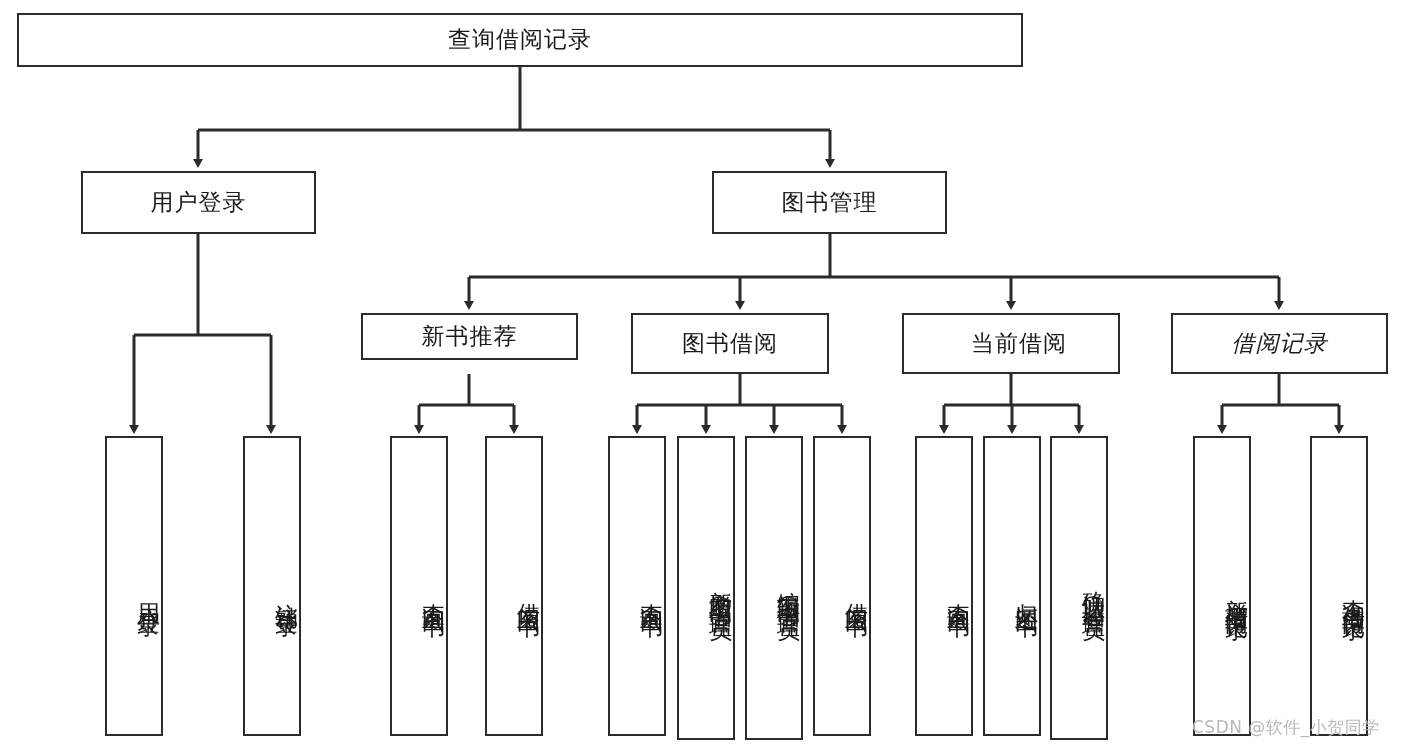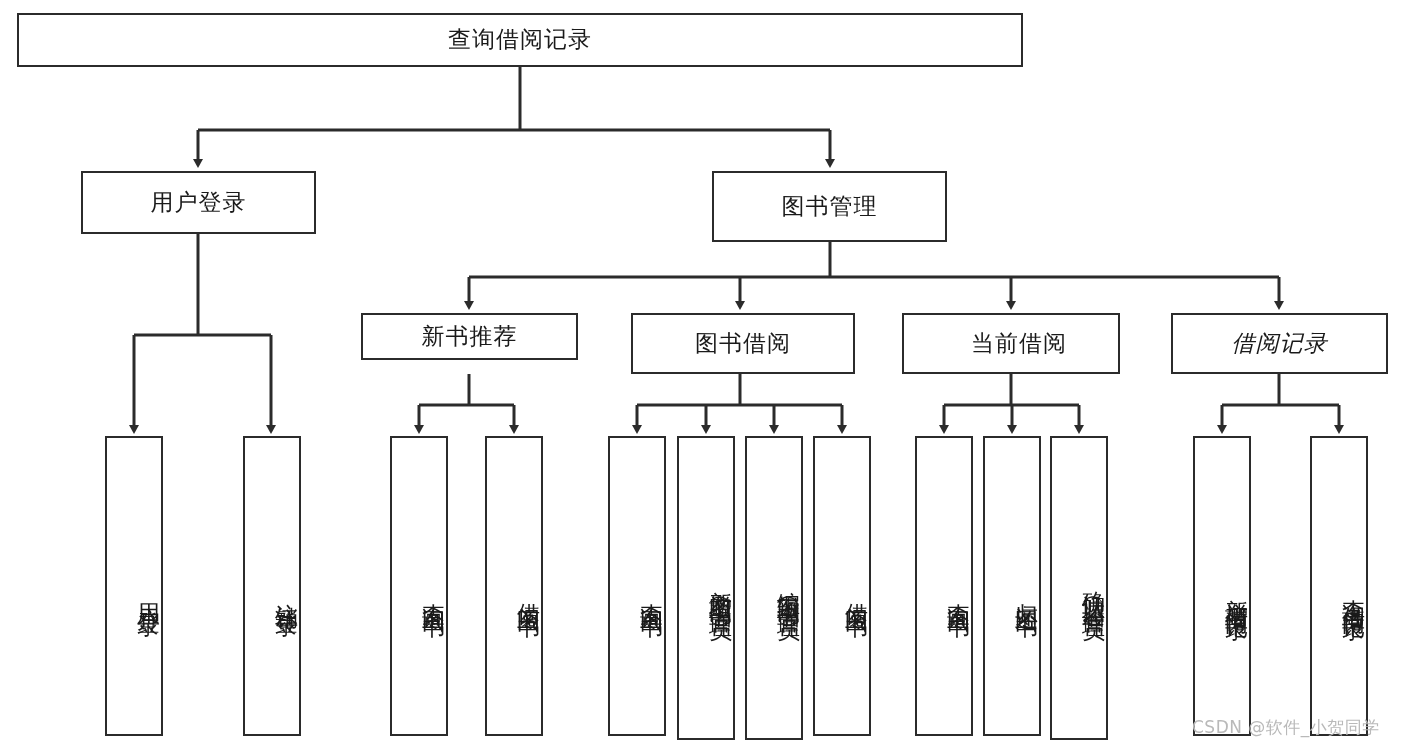--- a/index.html
+++ b/index.html
@@ -118,28 +118,28 @@
     </g>
   </svg>
 
   <div class="node horiz" style="left:17px; top:13px; width:1006px; height:54px;">
     <span>查询借阅记录</span>
   </div>
 
   <div class="node horiz" style="left:81px; top:171px; width:235px; height:63px;">
     <span>用户登录</span>
   </div>
-  <div class="node horiz" style="left:712px; top:171px; width:235px; height:71px;">
+  <div class="node horiz" style="left:712px; top:171px; width:235px; height:63px;">
     <span>图书管理</span>
   </div>
 
   <div class="node horiz" style="left:361px; top:313px; width:217px; height:47px;">
     <span>新书推荐</span>
   </div>
-  <div class="node horiz" style="left:631px; top:313px; width:224px; height:61px;">
+  <div class="node horiz" style="left:631px; top:313px; width:198px; height:61px;">
     <span>图书借阅</span>
   </div>
   <div class="node horiz" style="left:902px; top:313px; width:218px; height:61px;padding-left:16px;">
     <span>当前借阅</span>
   </div>
   <div class="node horiz" style="left:1171px; top:313px; width:217px; height:61px;font-style:italic;">
     <span>借阅记录</span>
   </div>
 
   <div class="node vert" style="left:105px; top:436px; width:58px; height:300px;">

